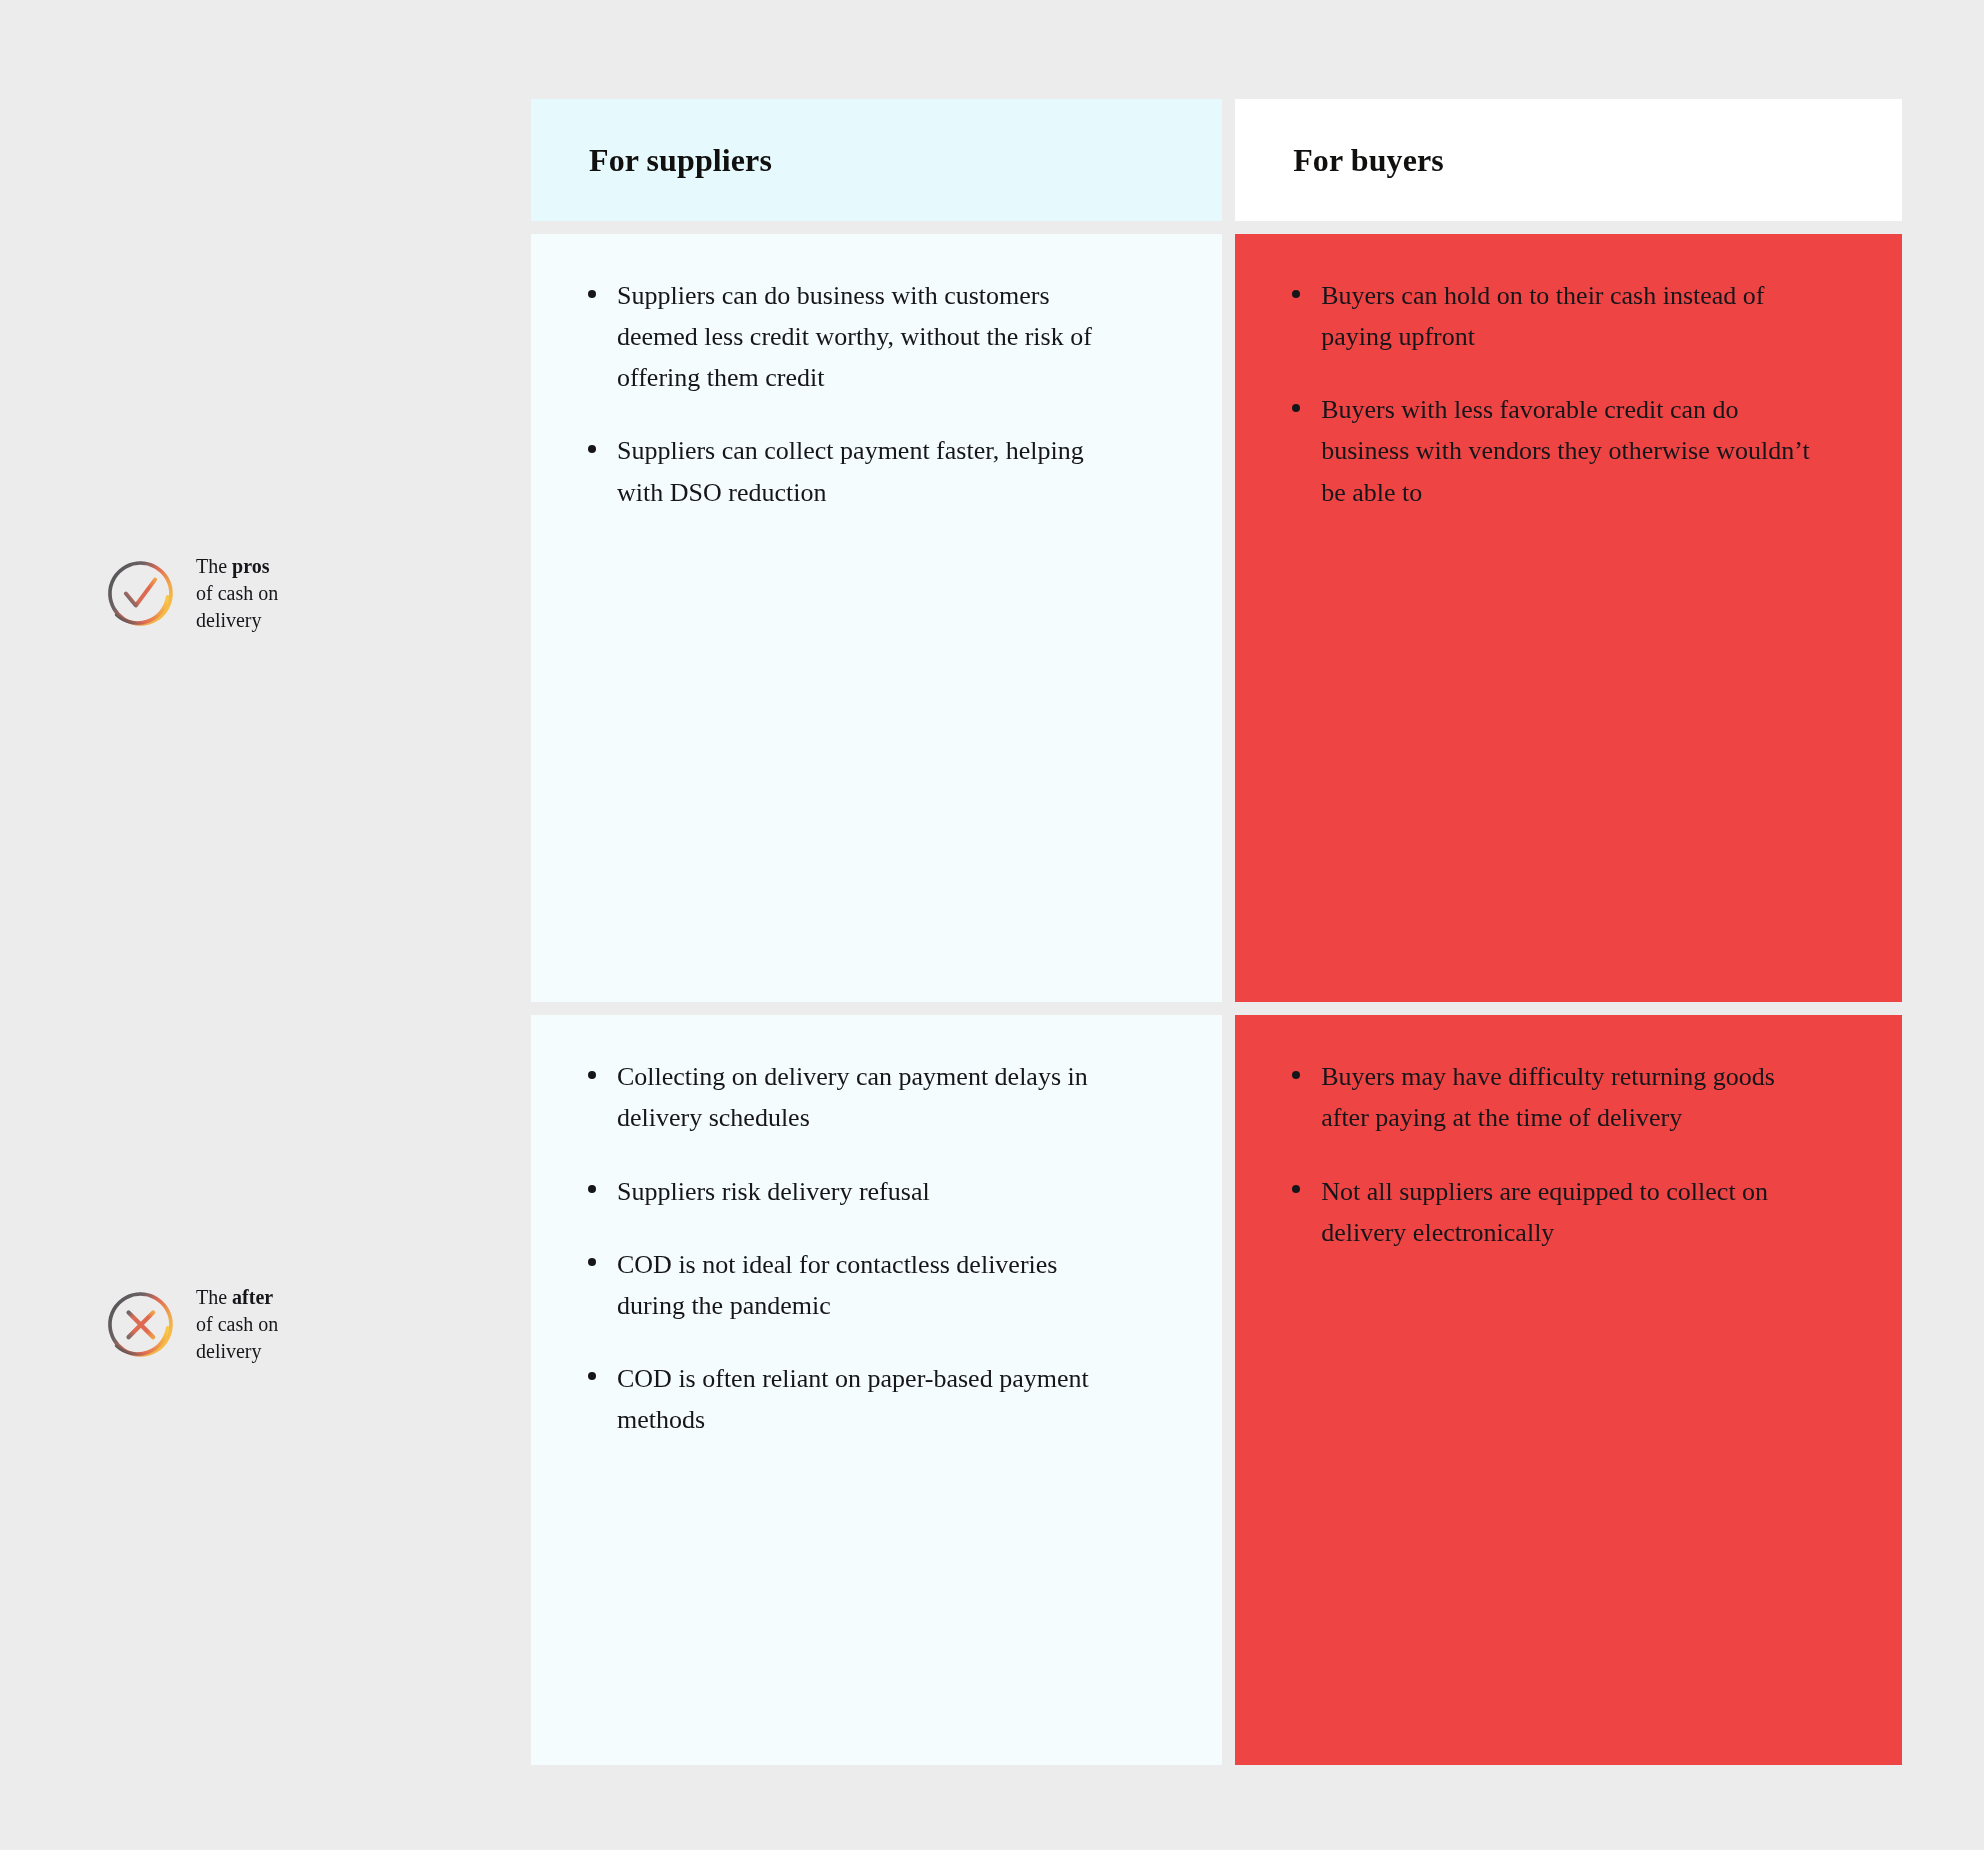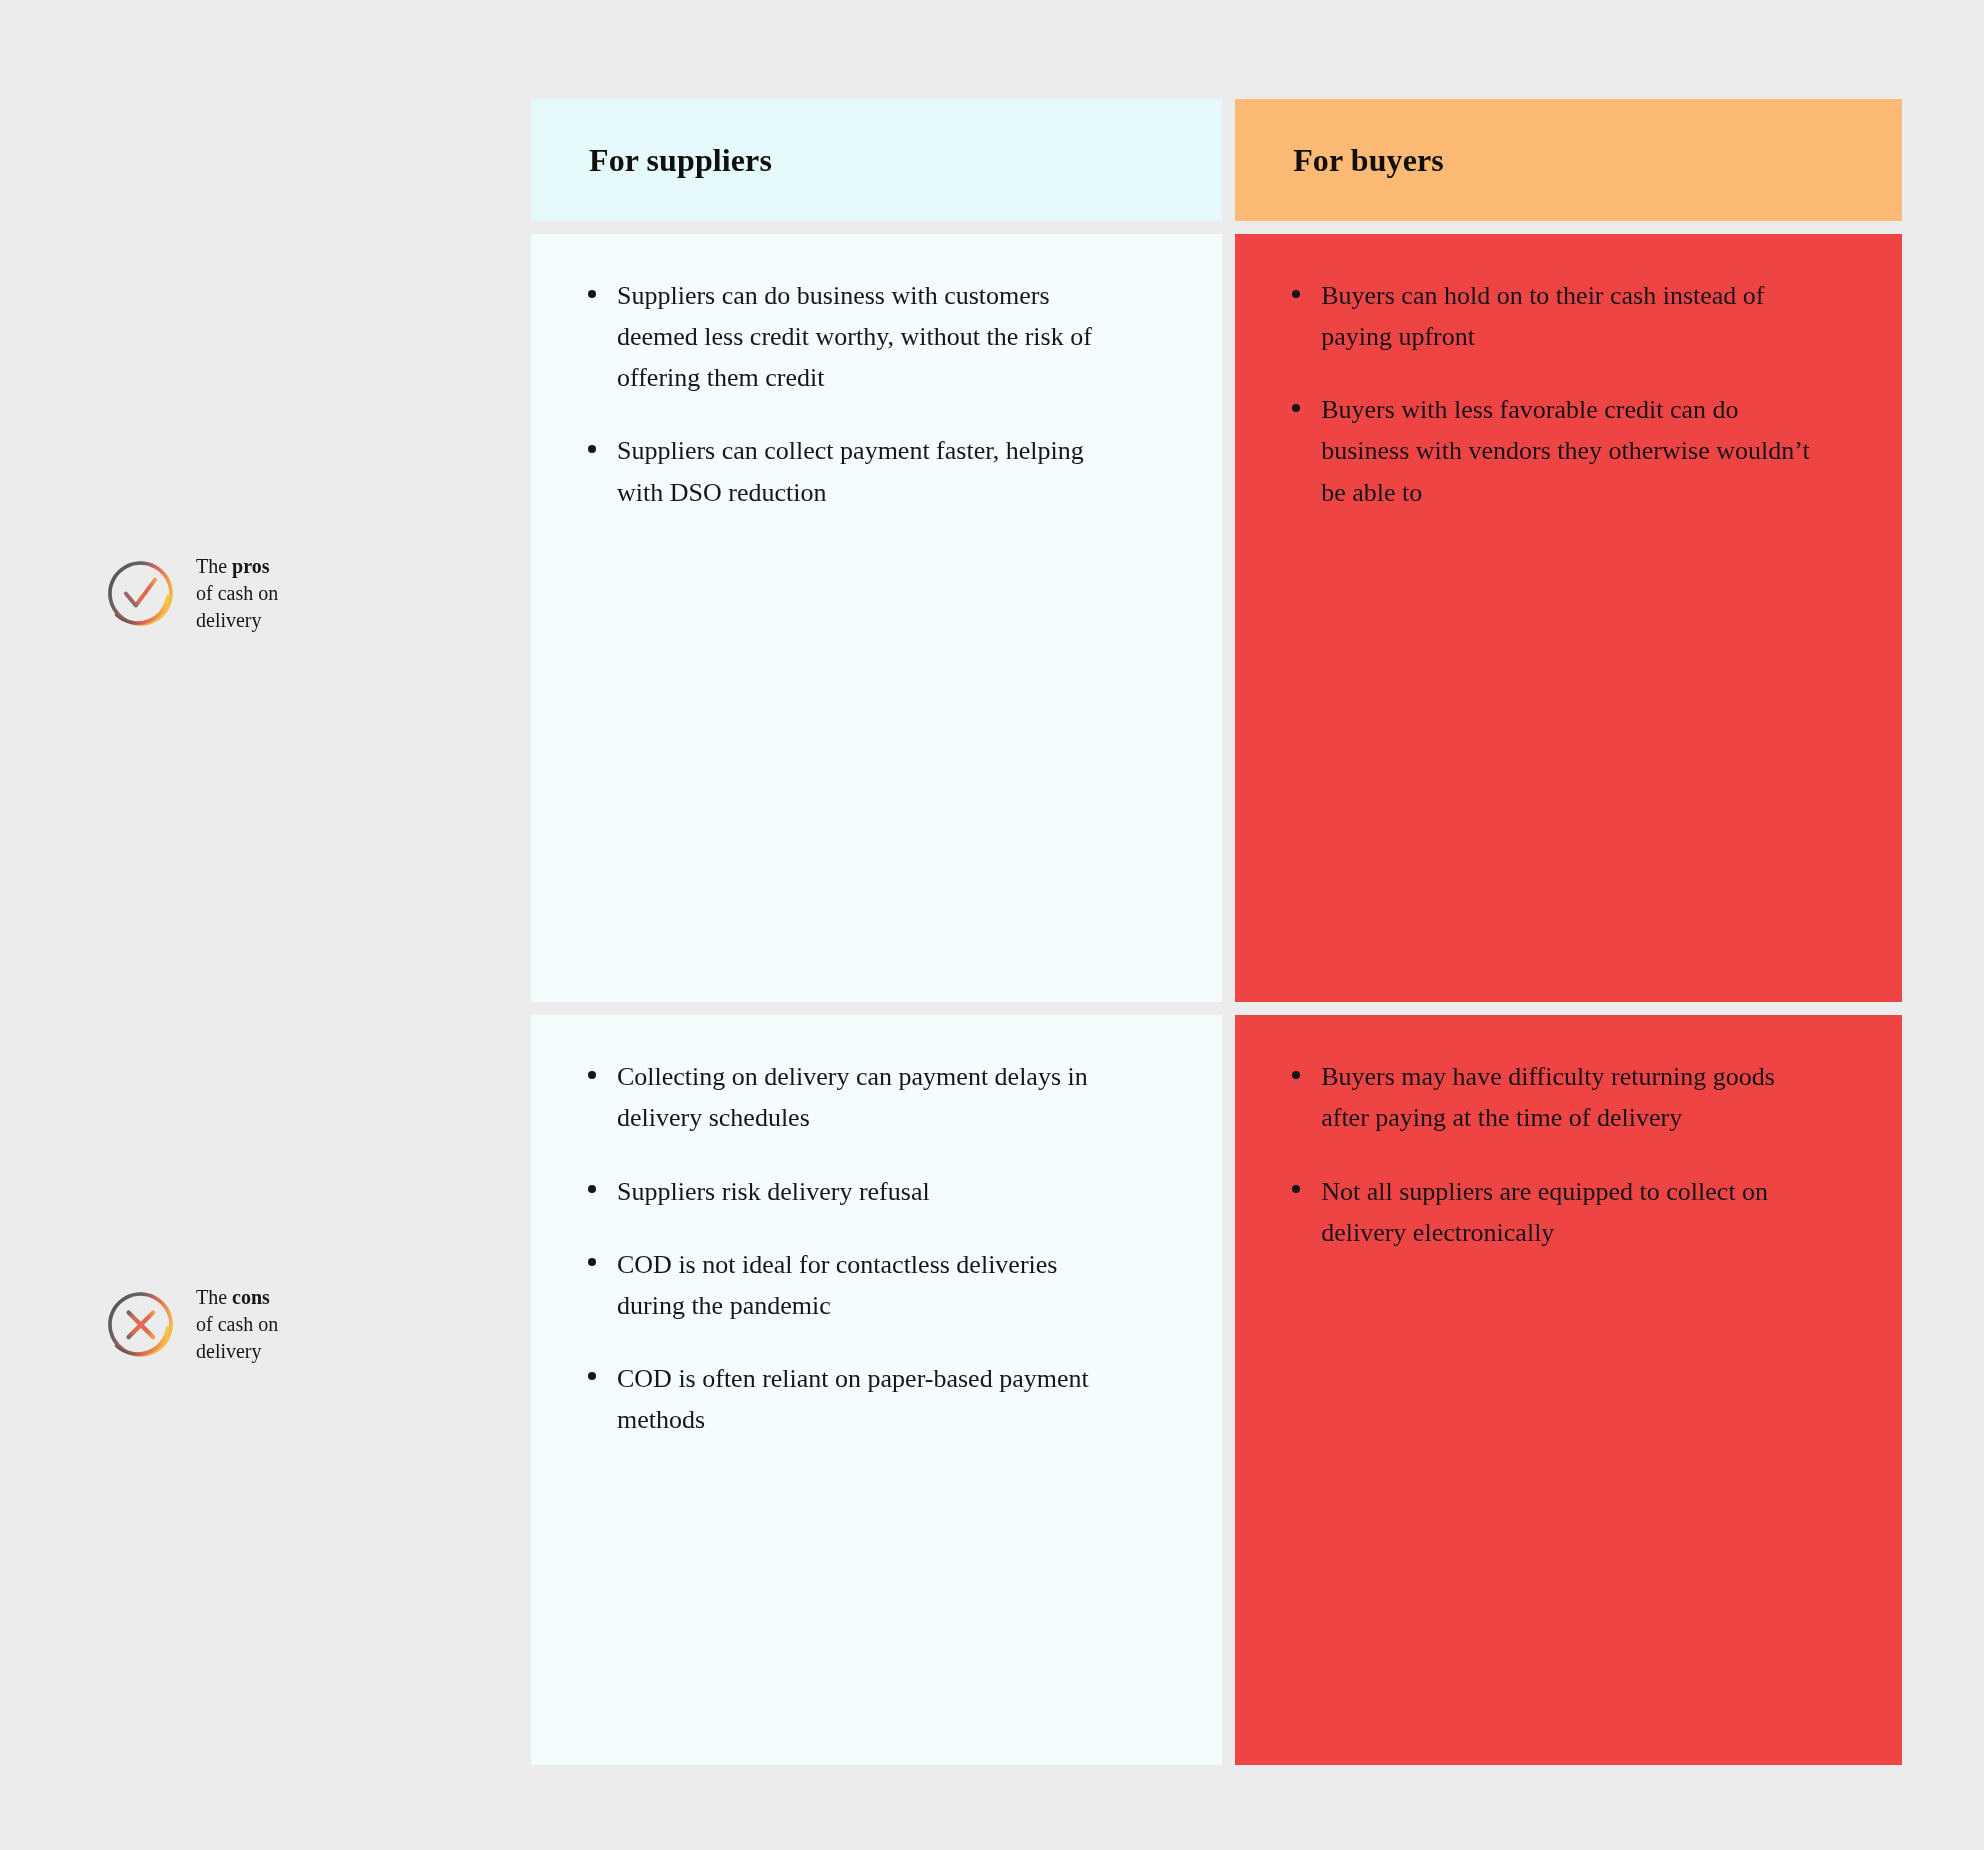--- a/index.html
+++ b/index.html
@@ -33,21 +33,21 @@
     row-gap: 13.2px;
   }
 
   
   .col-head {
     display: flex;
     align-items: center;
     padding: 0 58px;
   }
   .col-head.suppliers { background: #e6fafd; }
-  .col-head.buyers    { background: #fdba74; }
+  .col-head.buyers    { background: #ffffff; }
 
   .col-head-label {
     font-size: 32px;
     font-weight: bold;
     color: #11100f;
     letter-spacing: 0.1px;
   }
 
   
   .cell {
@@ -175,21 +175,21 @@
             <stop offset="80%" stop-color="#e0694f"></stop>
             <stop offset="100%" stop-color="#efa34a"></stop>
           </linearGradient>
         </defs>
         <path d="M52 6 A46 46 0 1 1 51.9 6" fill="none" stroke="url(#ringGradC)" stroke-width="5.5" stroke-linecap="round"></path>
         <path d="M16 84 A46 46 0 0 0 93 57" fill="none" stroke="url(#ringGradD)" stroke-width="5.5" stroke-linecap="round"></path>
         <path d="M34 34 L71 71" fill="none" stroke="url(#xGrad1)" stroke-width="6.5" stroke-linecap="round"></path>
         <path d="M34 71 L71 34" fill="none" stroke="url(#xGrad2)" stroke-width="6.5" stroke-linecap="round"></path>
       </svg>
     </span>
-    <span class="row-text"><span>The </span><b>cons</b><br><span>of cash on
+    <span class="row-text"><span>The </span><b>after</b><br><span>of cash on
 delivery</span></span>
   </div>
 
   <div class="matrix">
 
     <div class="col-head suppliers">
       <span class="col-head-label">For suppliers</span>
     </div>
 
     <div class="col-head buyers">

